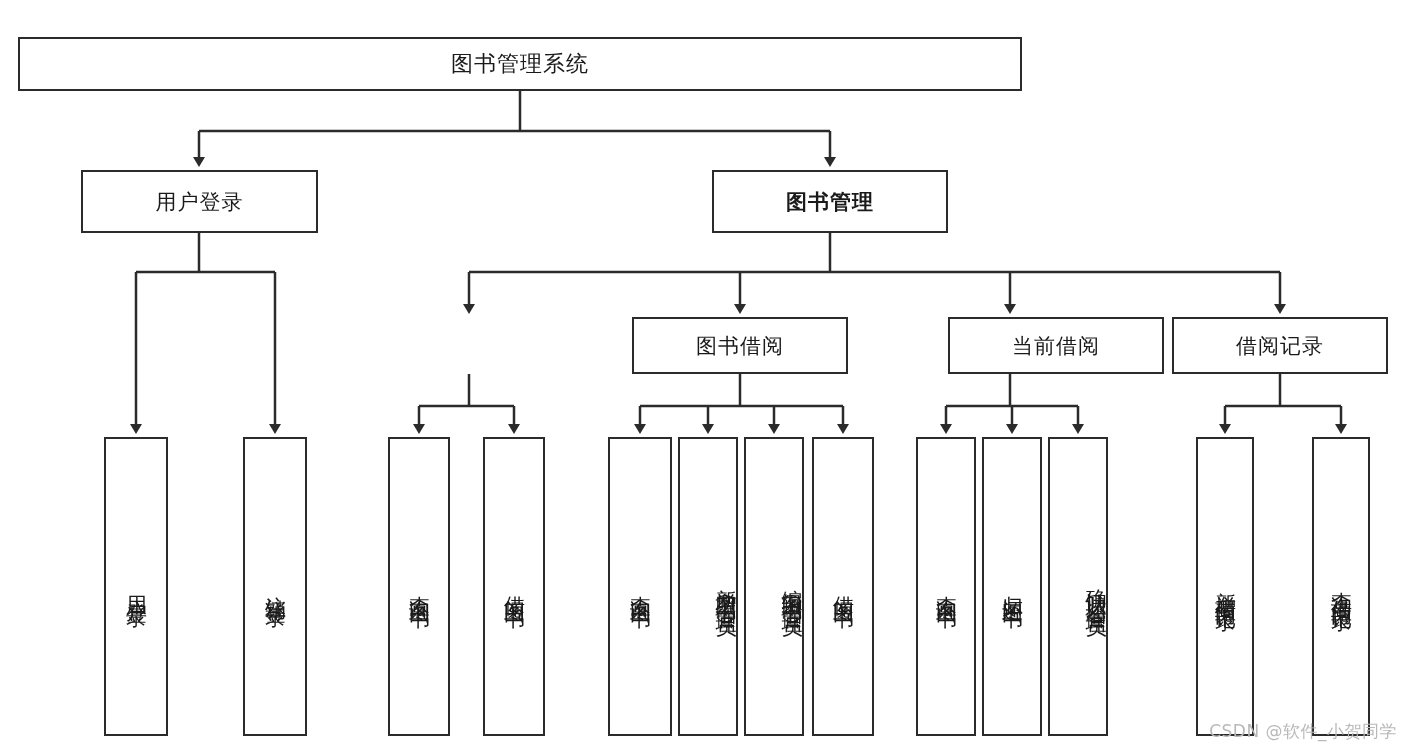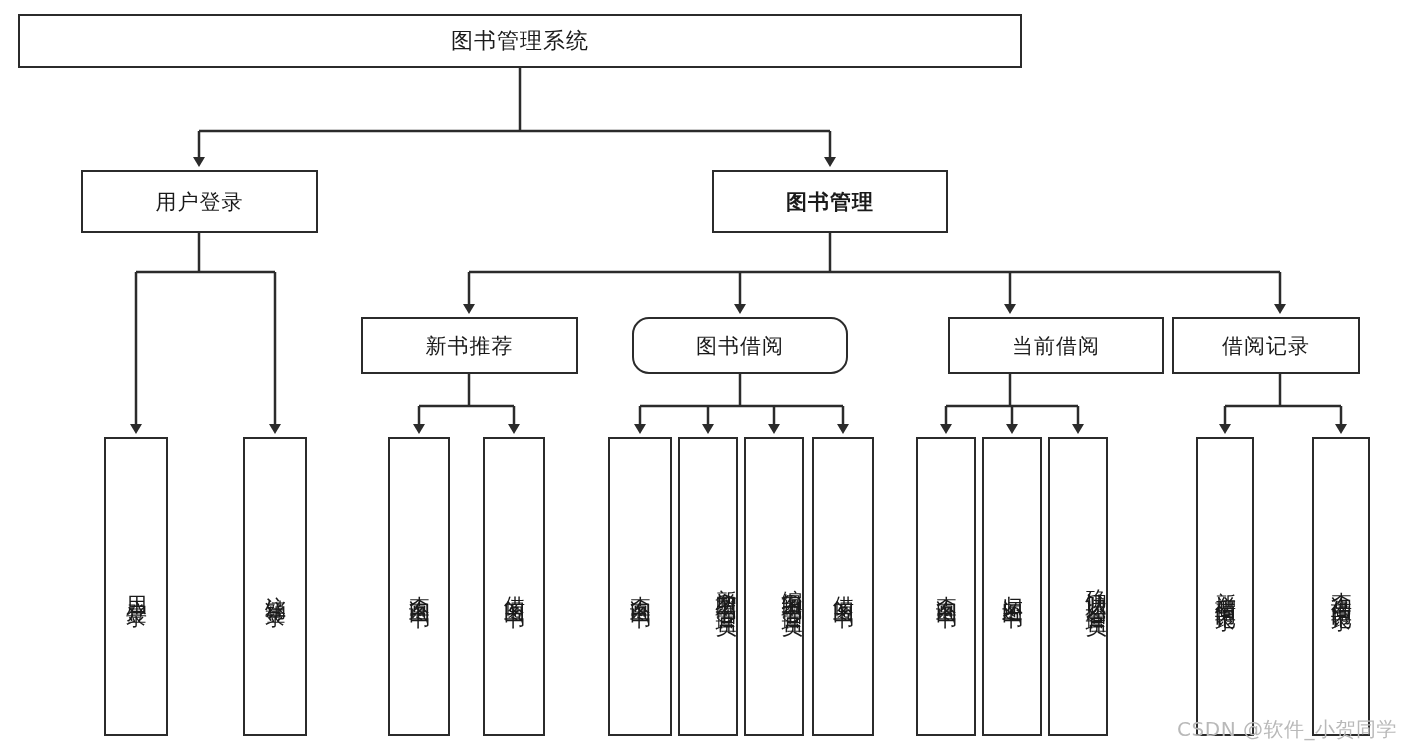--- a/index.html
+++ b/index.html
@@ -16,24 +16,24 @@
     color:#1a1a1a;
   }
   .node.h{font-size:21px;letter-spacing:1px;}
   .node.v{
     writing-mode:vertical-rl;text-orientation:upright;
     font-size:21px;letter-spacing:4px;
     align-items:flex-start;justify-content:center;
     padding-top:6px;line-height:1.0;
   }
   .node.v.mid{align-items:center;padding-top:0;}
-  .node.root{font-size:22px;}
+  .node.root{font-size:22px;margin-top:23px;}
   .watermark{
     position:absolute;right:8px;bottom:4px;
-    font-size:20px;color:#b9b9b9;white-space:nowrap;
+    font-size:17px;color:#b9b9b9;white-space:nowrap;
     letter-spacing:0.5px;
   }
 </style>
 </head>
 <body>
 
 <div id="canvas">
 
   <svg class="wires" viewBox="0 0 1405 747" xmlns="http://www.w3.org/2000/svg">
     <defs>
@@ -89,30 +89,27 @@
     <span>图书管理系统</span>
   </div>
 
   <div class="node h" style="left:81px;top:170px;width:237px;height:63px;">
     <span>用户登录</span>
   </div>
   <div class="node h" style="left:712px;top:170px;width:236px;height:63px;font-weight:bold;">
     <span>图书管理</span>
   </div>
 
-  <div class="node h" style="left:361px;top:317px;width:217px;height:57px;">
-    <span>新书推荐</span>
-  </div>
-  <div class="node h" style="left:632px;top:317px;width:216px;height:57px;border-radius:17px;">
+  <div class="node h" style="left:632px;top:317px;width:216px;height:57px;">
     <span>图书借阅</span>
   </div>
   <div class="node h" style="left:948px;top:317px;width:216px;height:57px;">
     <span>当前借阅</span>
   </div>
-  <div class="node h" style="left:1172px;top:317px;width:188px;height:57px;">
+  <div class="node h" style="left:1172px;top:317px;width:216px;height:57px;">
     <span>借阅记录</span>
   </div>
 
   <div class="node v mid" style="left:104px;top:437px;width:64px;height:299px;">
     <span>用户登录</span>
   </div>
   <div class="node v mid" style="left:243px;top:437px;width:64px;height:299px;">
     <span>注销登录</span>
   </div>
 

